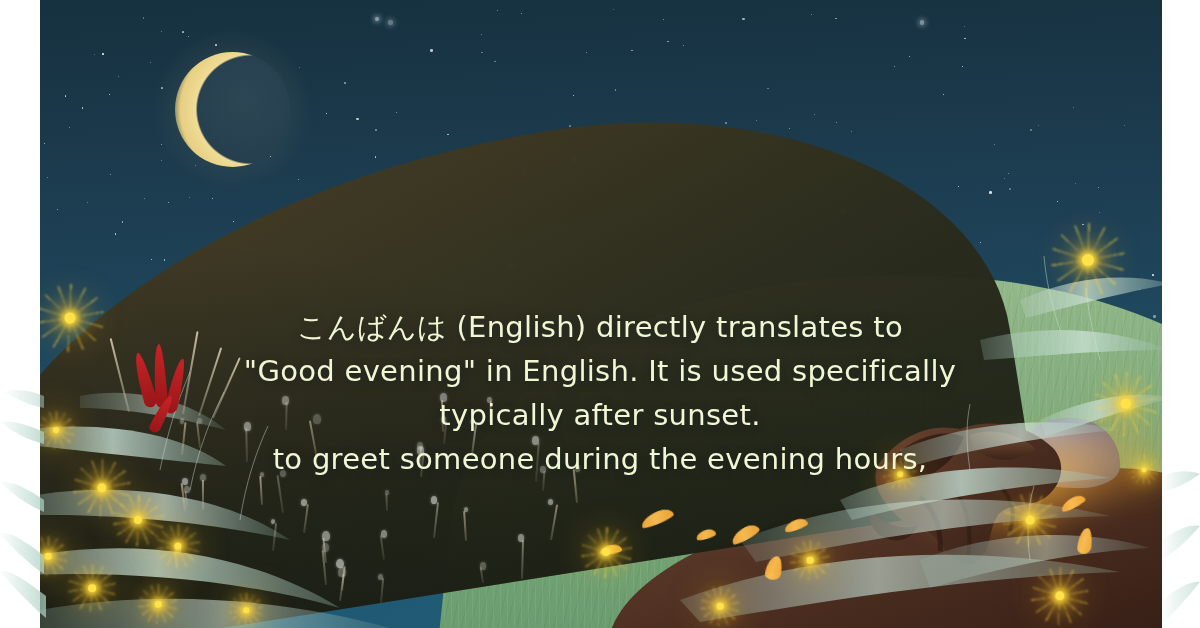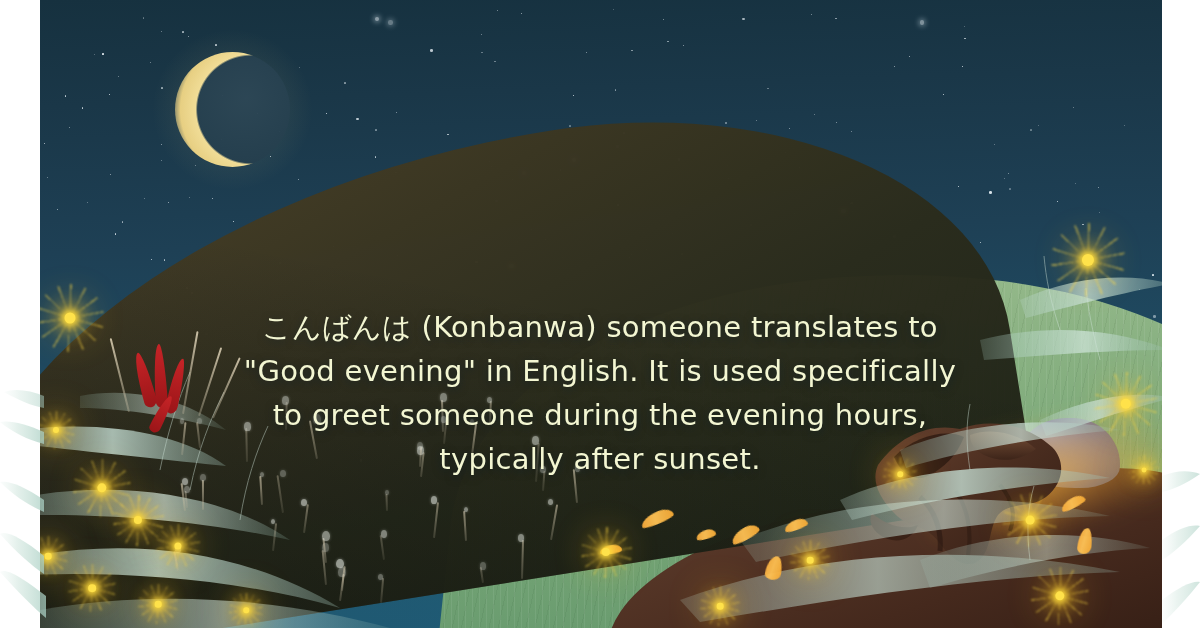--- a/index.html
+++ b/index.html
@@ -855,20 +855,20 @@
       <path d="M44,396 C30,390 14,388 4,392 C18,400 32,406 44,408 Z" fill="url(#blo)" opacity=".7"></path>
       <path d="M1162,476 C1176,470 1190,470 1200,474 C1186,484 1172,490 1162,492 Z" fill="url(#blo)" opacity=".8"></path>
       <path d="M1162,540 C1178,528 1192,524 1200,526 C1186,542 1172,554 1162,560 Z" fill="url(#blo)" opacity=".8"></path>
       <path d="M1162,600 C1180,586 1194,580 1200,582 C1186,600 1172,614 1162,624 Z" fill="url(#blo)" opacity=".75"></path>
     </svg>
   </div>
 
   <div class="text-layer">
 
     <div class="body-copy">
-      <div>こんばんは (Konbanwa) someone translates to</div>
+      <div>こんばんは (English) directly translates to</div>
       <div>"Good evening" in English. It is used specifically</div>
+      <div>typically after sunset.</div>
       <div>to greet someone during the evening hours,</div>
-      <div>typically after sunset.</div>
     </div>
   </div>
 
 </div>
 
 </body></html>

